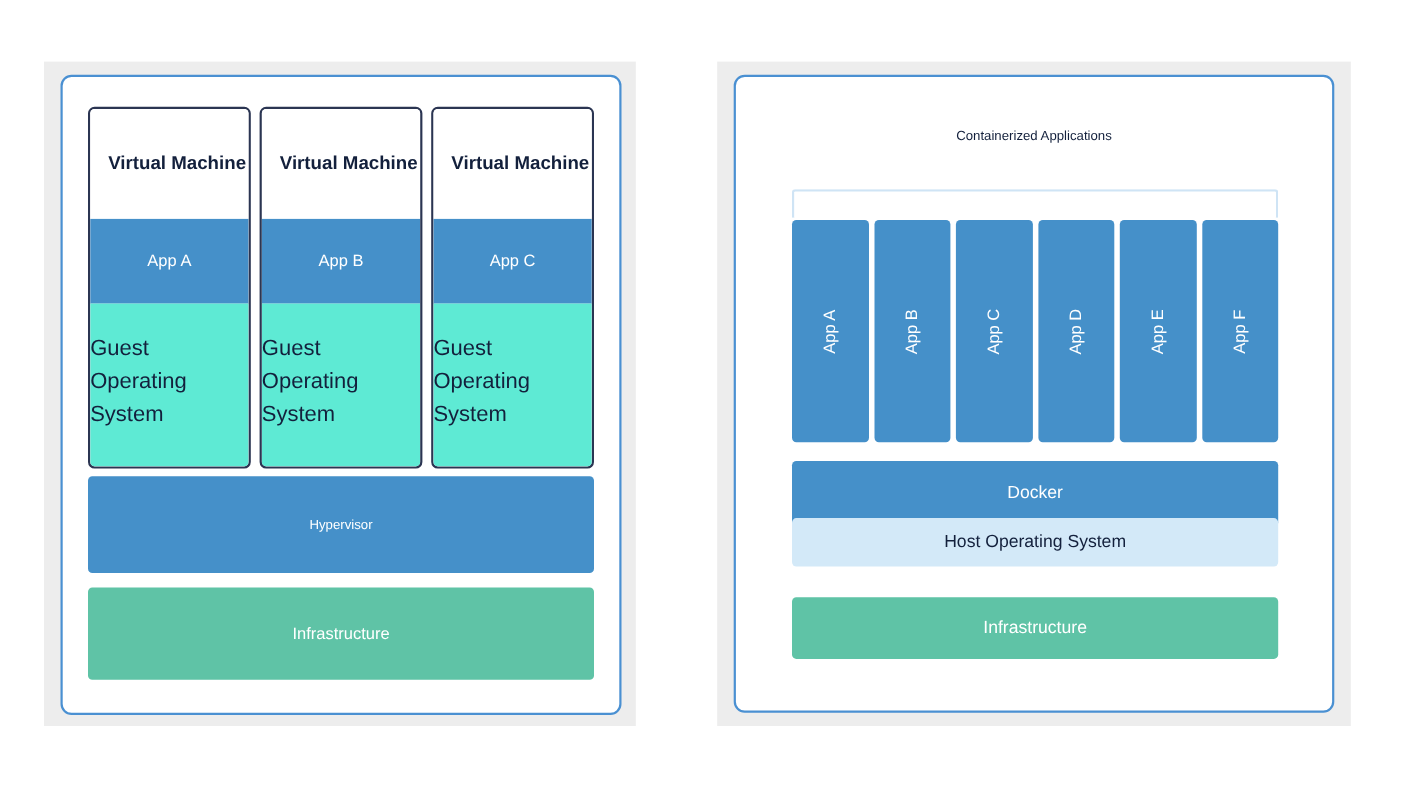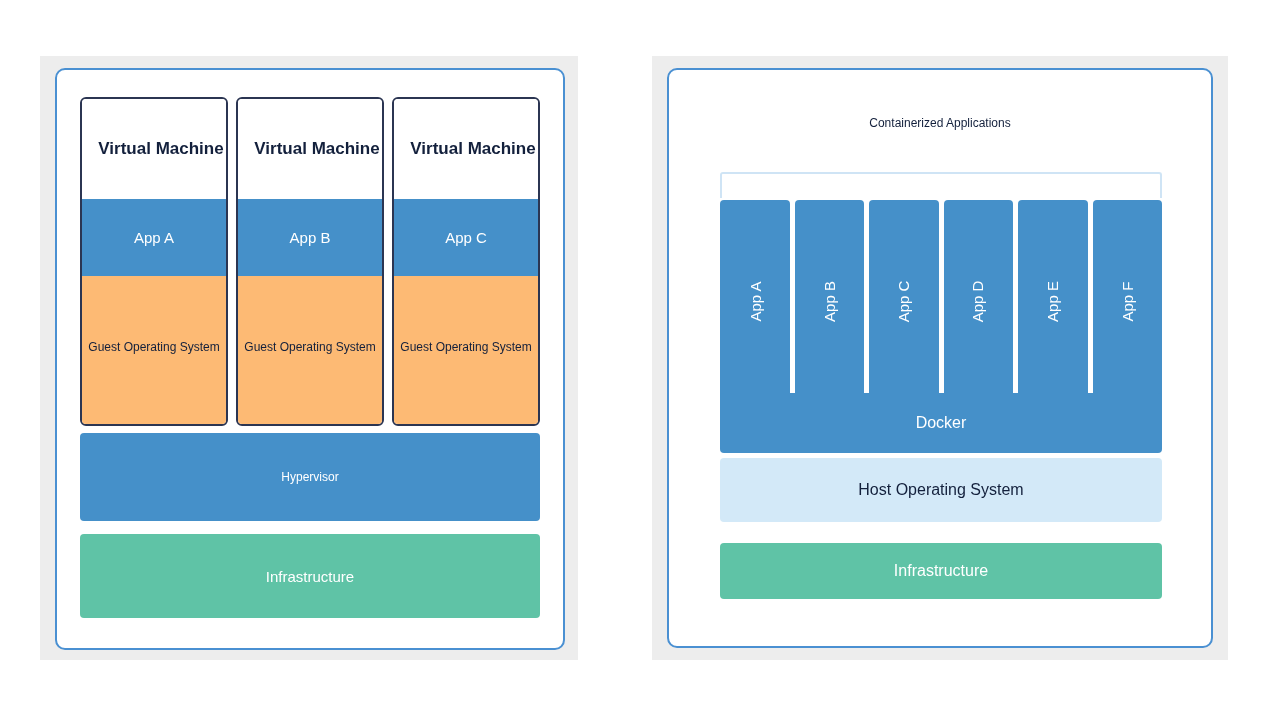--- a/index.html
+++ b/index.html
@@ -85,24 +85,24 @@
     justify-content: center;
     font-size: 15px;
     color: #ffffff;
     background: #4590c9;
   }
   .vm-guest {
     flex: 1;
     display: flex;
     align-items: center;
     justify-content: center;
-    font-size: 12px;
+    font-size: 20px;
     line-height: 30px;
     color: #13203c;
-    background: #fdba74;
+    background: #5eead4;
     padding-bottom: 6px;
     box-sizing: border-box;
   }
 
   
   #hypervisor-bar {
     left: 80px; top: 433px; width: 460px; height: 88px;
     background: #4590c9; border-radius: 4px;
     color: #ffffff; font-size: 12px;
   }
@@ -149,26 +149,26 @@
   }
   .app-col-label {
     transform: rotate(-90deg);
     white-space: nowrap;
     font-size: 15px;
     color: #ffffff;
   }
 
   
   #docker-bar {
-    left: 720px; top: 393px; width: 442px; height: 60px;
+    left: 720px; top: 419px; width: 442px; height: 60px;
     background: #4590c9; border-radius: 4px;
     color: #ffffff; font-size: 16px;
   }
   #host-os-bar {
-    left: 720px; top: 458px; width: 442px; height: 64px;
+    left: 720px; top: 471px; width: 442px; height: 44px;
     background: #d3e9f8; border-radius: 4px;
     color: #13203c; font-size: 16px;
   }
   #infrastructure-bar-right {
     left: 720px; top: 543px; width: 442px; height: 56px;
     background: #5fc3a6; border-radius: 4px;
     color: #ffffff; font-size: 16px;
   }
 </style>
 </head>

